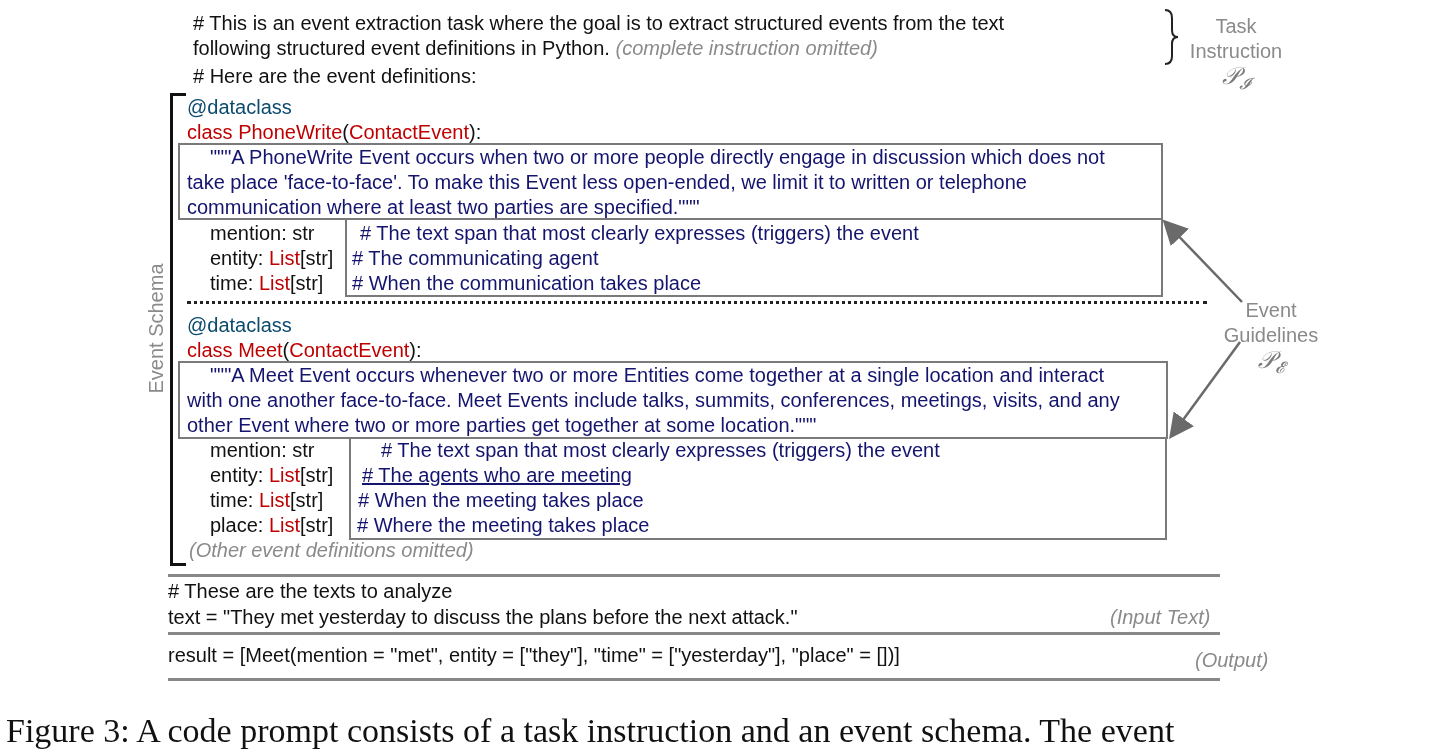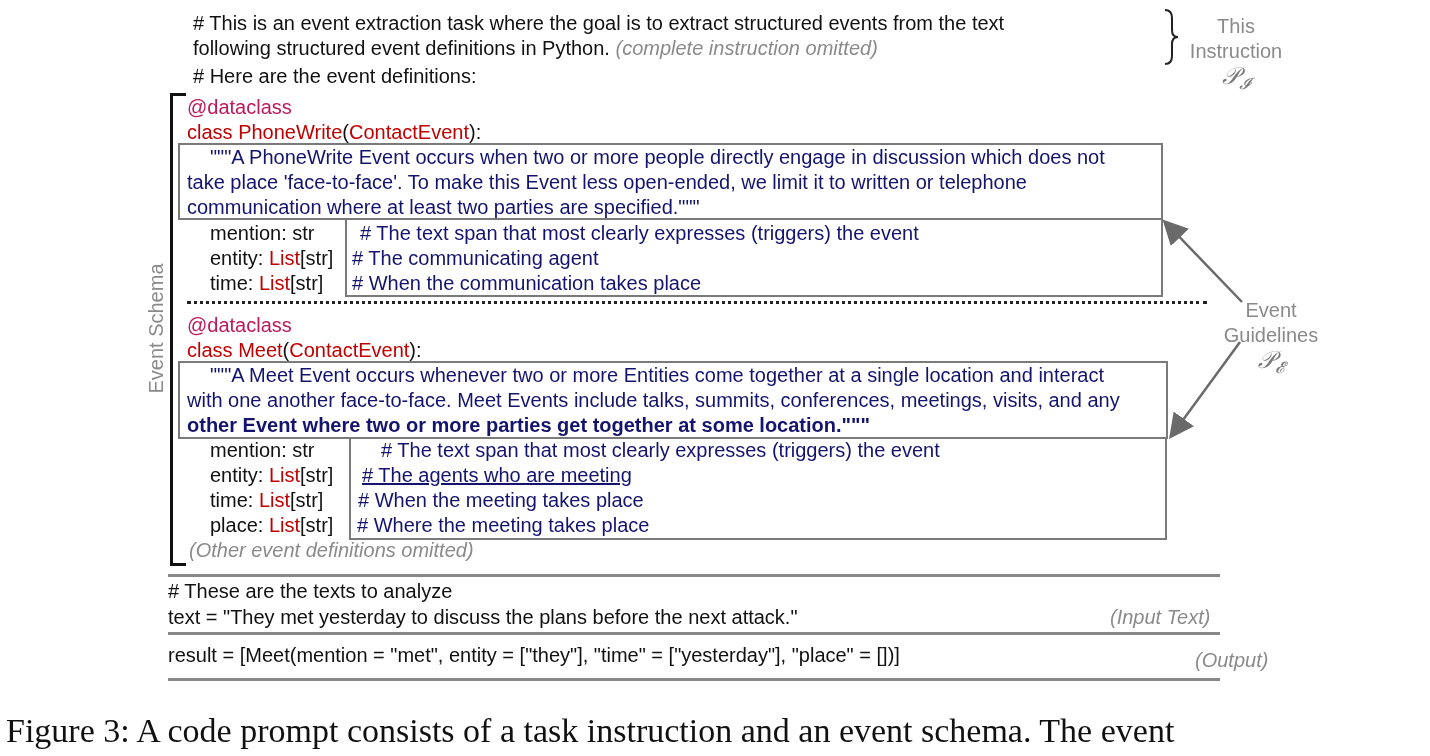--- a/index.html
+++ b/index.html
@@ -2,41 +2,41 @@
 <html><head>
 <meta charset="utf-8">
 <style>
   html, body { margin:0; padding:0; background:#ffffff; }
   body { width:1430px; height:756px; position:relative; overflow:hidden;
          font-family:"Liberation Sans", sans-serif; color:#111; }
   .abs { position:absolute; white-space:nowrap; }
   .t { font-size:20px; line-height:25px; }
   .gray { color:#8a8a8a; }
   .ital { font-style:italic; }
-  .purple { color:#be185d; }
+  .purple { color:#0c4a6e; }
   .red { color:#c00000; }
   .navy { color:#14146e; }
   .box { position:absolute; border:2px solid #7a7a7a; box-sizing:border-box; }
   .hrule { position:absolute; height:3px; background:#888; }
   .side { color:#8a8a8a; font-size:20px; text-align:center; line-height:25px; }
   .calP { font-family:"DejaVu Serif", serif; font-style:italic; font-size:24px; color:#7a7a7a; }
   .caption { font-family:Liberation Serif, serif; font-size:34px; color:#111; }
 </style>
 </head>
 <body>
 
 <div class="abs t" style="left:193px;top:11px;"># This is an event extraction task where the goal is to extract structured events from the text</div>
 <div class="abs t" style="left:193px;top:36px;"><span>following structured event definitions in Python. </span><span class="gray ital">(complete instruction omitted)</span></div>
 <div class="abs t" style="left:193px;top:64px;"># Here are the event definitions:</div>
 
 <svg class="abs" style="left:1162px;top:8px;" width="20" height="58">
   <path d="M3 2 Q10 2 10 10 L10 22 Q10 29 16 29 Q10 29 10 36 L10 48 Q10 56 3 56" fill="none" stroke="#222" stroke-width="2"></path>
 </svg>
 <div class="abs side" style="left:1186px;top:14px;width:100px;">
-  <div>This</div>
+  <div>Task</div>
   <div>Instruction</div>
   <div><span class="calP">𝒫</span><sub class="calP" style="font-size:16px;">𝓘</sub></div>
 </div>
 
 <div class="abs" style="left:170px;top:93px;width:3px;height:472px;background:#111;"></div>
 <div class="abs" style="left:170px;top:93px;width:16px;height:3px;background:#111;"></div>
 <div class="abs" style="left:170px;top:563px;width:16px;height:3px;background:#111;"></div>
 <div class="abs side" style="left:36px;top:316px;width:240px;transform:rotate(-90deg);transform-origin:center;">Event Schema</div>
 
 <div class="abs t purple" style="left:187px;top:95px;">@dataclass</div>
@@ -56,21 +56,21 @@
 <div class="abs t navy" style="left:352px;top:271px;"># When the communication takes place</div>
 
 <div class="abs" style="left:187px;top:301px;width:1020px;height:0;border-top:3px dotted #222;"></div>
 
 <div class="abs t purple" style="left:187px;top:313px;">@dataclass</div>
 <div class="abs t red" style="left:187px;top:338px;"><span>class </span><span>Meet</span><span style="color:#111">(</span><span>ContactEvent</span><span style="color:#111">):</span></div>
 
 <div class="box" style="left:178px;top:361px;width:990px;height:78px;"></div>
 <div class="abs t navy" style="left:210px;top:363px;">"""A Meet Event occurs whenever two or more Entities come together at a single location and interact</div>
 <div class="abs t navy" style="left:187px;top:388px;">with one another face-to-face. Meet Events include talks, summits, conferences, meetings, visits, and any</div>
-<div class="abs t navy" style="left:187px;top:413px;font-weight:bold;">other Event where two or more parties get together at some location."""</div>
+<div class="abs t navy" style="left:187px;top:413px;">other Event where two or more parties get together at some location."""</div>
 
 <div class="box" style="left:349px;top:438px;width:818px;height:102px;border-top:none;"></div>
 <div class="abs t" style="left:210px;top:438px;"><span>mention: </span><span class="red"></span><span>str</span></div>
 <div class="abs t navy" style="left:381px;top:438px;"># The text span that most clearly expresses (triggers) the event</div>
 <div class="abs t" style="left:210px;top:463px;"><span>entity: </span><span class="red">List</span><span>[str]</span></div>
 <div class="abs t navy" style="left:362px;top:463px;text-decoration:underline;"># The agents who are meeting</div>
 <div class="abs t" style="left:210px;top:488px;"><span>time: </span><span class="red">List</span><span>[str]</span></div>
 <div class="abs t navy" style="left:358px;top:488px;"># When the meeting takes place</div>
 <div class="abs t" style="left:210px;top:513px;"><span>place: </span><span class="red">List</span><span>[str]</span></div>
 <div class="abs t navy" style="left:357px;top:513px;"># Where the meeting takes place</div>

